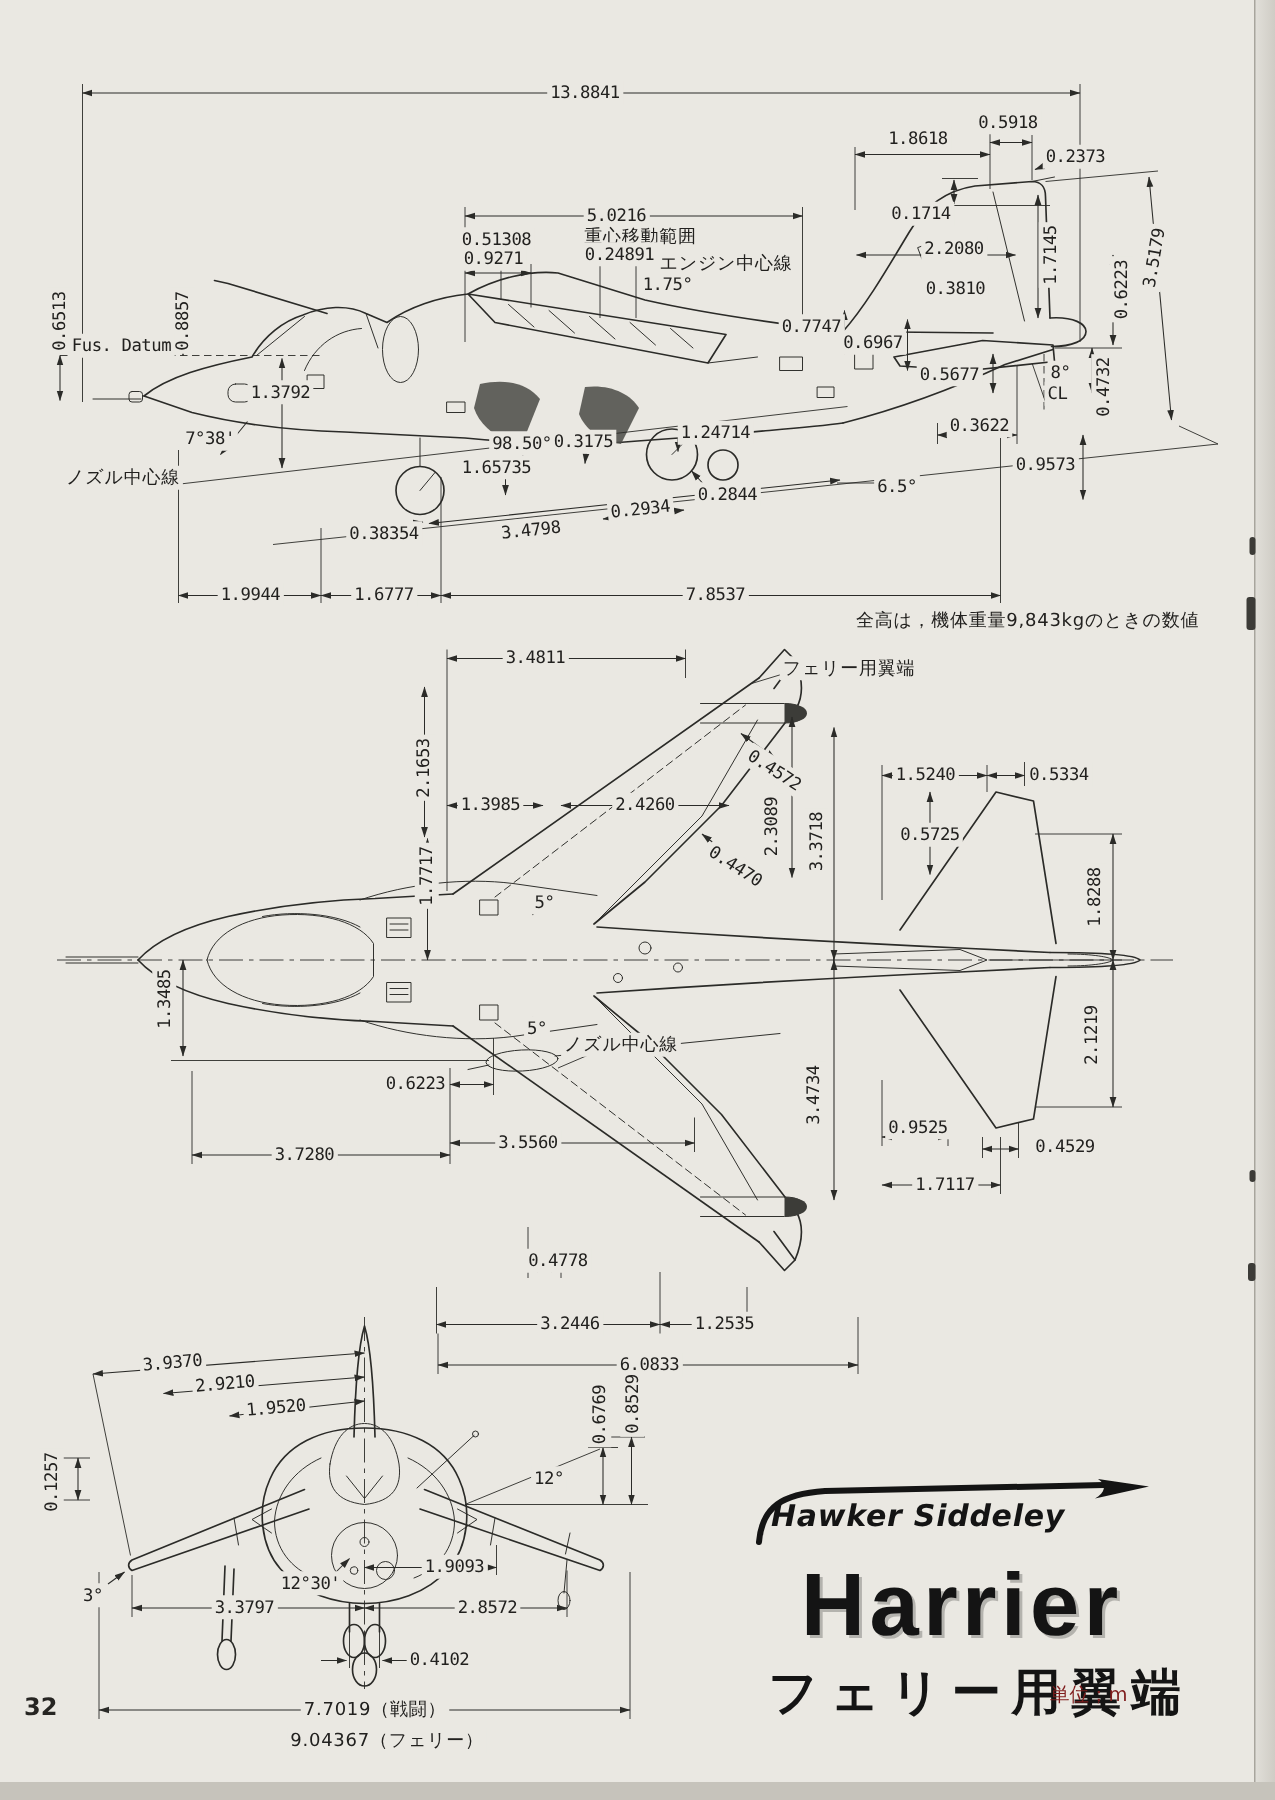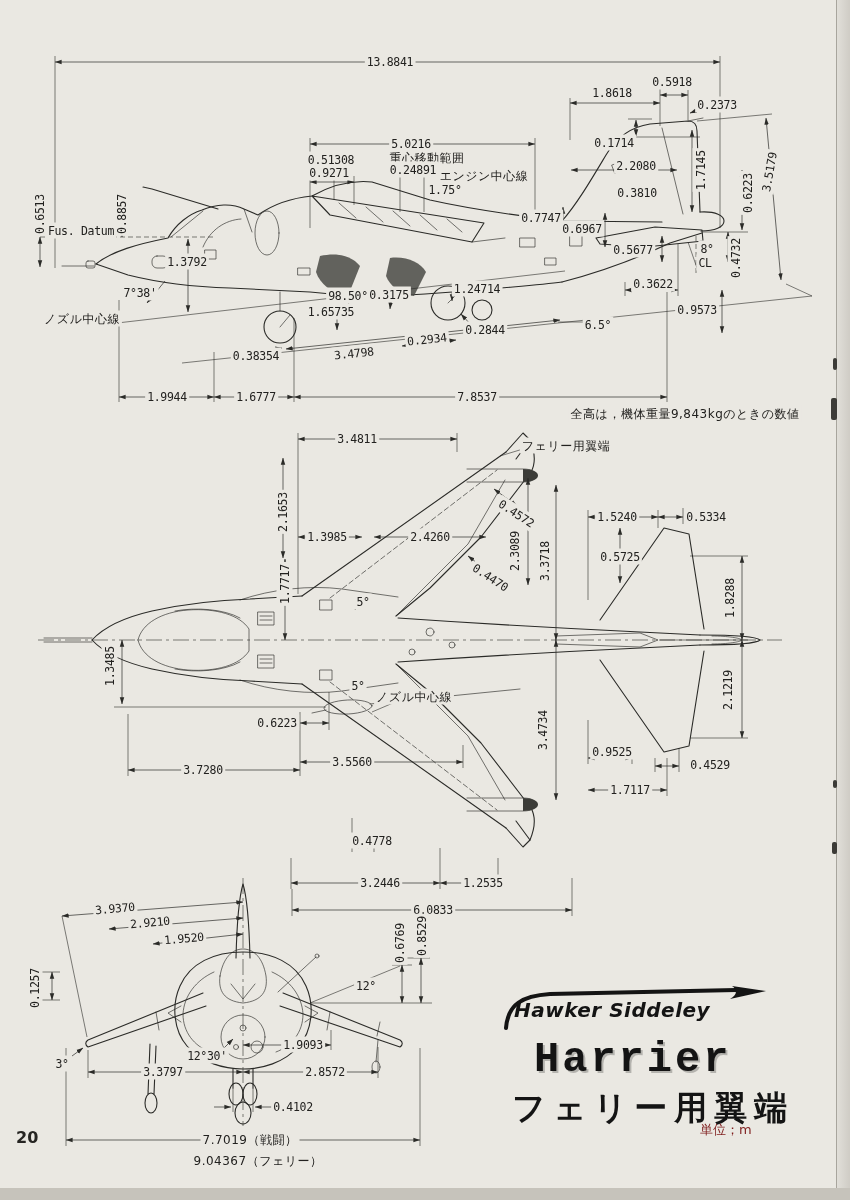--- a/index.html
+++ b/index.html
@@ -22,22 +22,22 @@
   .cld{stroke-dasharray:16 4 3 4;}
   .dim{stroke:#2b2b28;stroke-width:0.7;fill:none;
        marker-start:url(#ma);marker-end:url(#ma);}
   .dime{stroke:#2b2b28;stroke-width:0.7;fill:none;marker-end:url(#ma);}
   .lbl{font-family:"DejaVu Sans Mono","Liberation Mono",monospace;font-size:11.5px;
        fill:#22211f;text-anchor:middle;dominant-baseline:middle;letter-spacing:-0.3px;}
   .jp{font-family:"DejaVu Sans","Liberation Sans",sans-serif;font-size:12px;letter-spacing:0.5px;}
   .logo{position:absolute;left:498px;top:958px;width:305px;color:#141414;}
   .logo-brand{font-style:italic;font-weight:bold;font-size:20px;letter-spacing:0.5px;
       padding-left:16px;margin-top:40px;}
-  .logo-model{font-family:Liberation Mono, monospace;font-weight:bold;
-      font-size:42px;letter-spacing:3px;margin-top:14px;padding-left:36px;
+  .logo-model{font-family:Liberation Sans, sans-serif;font-weight:bold;
+      font-size:59px;letter-spacing:3px;margin-top:14px;padding-left:36px;
       text-shadow:2px 2px 0 rgba(20,20,20,0.25);}
   .logo-subtitle{font-weight:900;font-size:33px;letter-spacing:7px;margin-top:2px;
       padding-left:14px;}
   .logo-swoosh{position:absolute;left:-2px;top:28px;}
   .page-number{position:absolute;left:16px;top:1128px;font-weight:bold;font-size:16px;color:#262522;}
   .unit-note{position:absolute;left:700px;top:1121px;font-size:13px;color:#7f1d1d;}
 </style>
 </head>
 <body>
 
@@ -641,14 +641,14 @@
 <div class="logo">
   <div class="logo-brand">Hawker Siddeley</div>
   <svg class="logo-swoosh" width="300" height="44">
     <path d="M10,42 C12,18 26,10 54,8 L240,4" stroke="#141414" stroke-width="4" fill="none" stroke-linecap="round"></path>
     <path d="M236,0 l34,5 l-36,8 c7,-4 8,-9 2,-13 z" fill="#141414"></path>
   </svg>
   <div class="logo-model">Harrier</div>
   <div class="logo-subtitle">フェリー用翼端</div>
 </div>
 
-<div class="page-number">20</div>
+<div class="page-number">32</div>
 <div class="unit-note">単位；m</div>
 
 </body></html>

